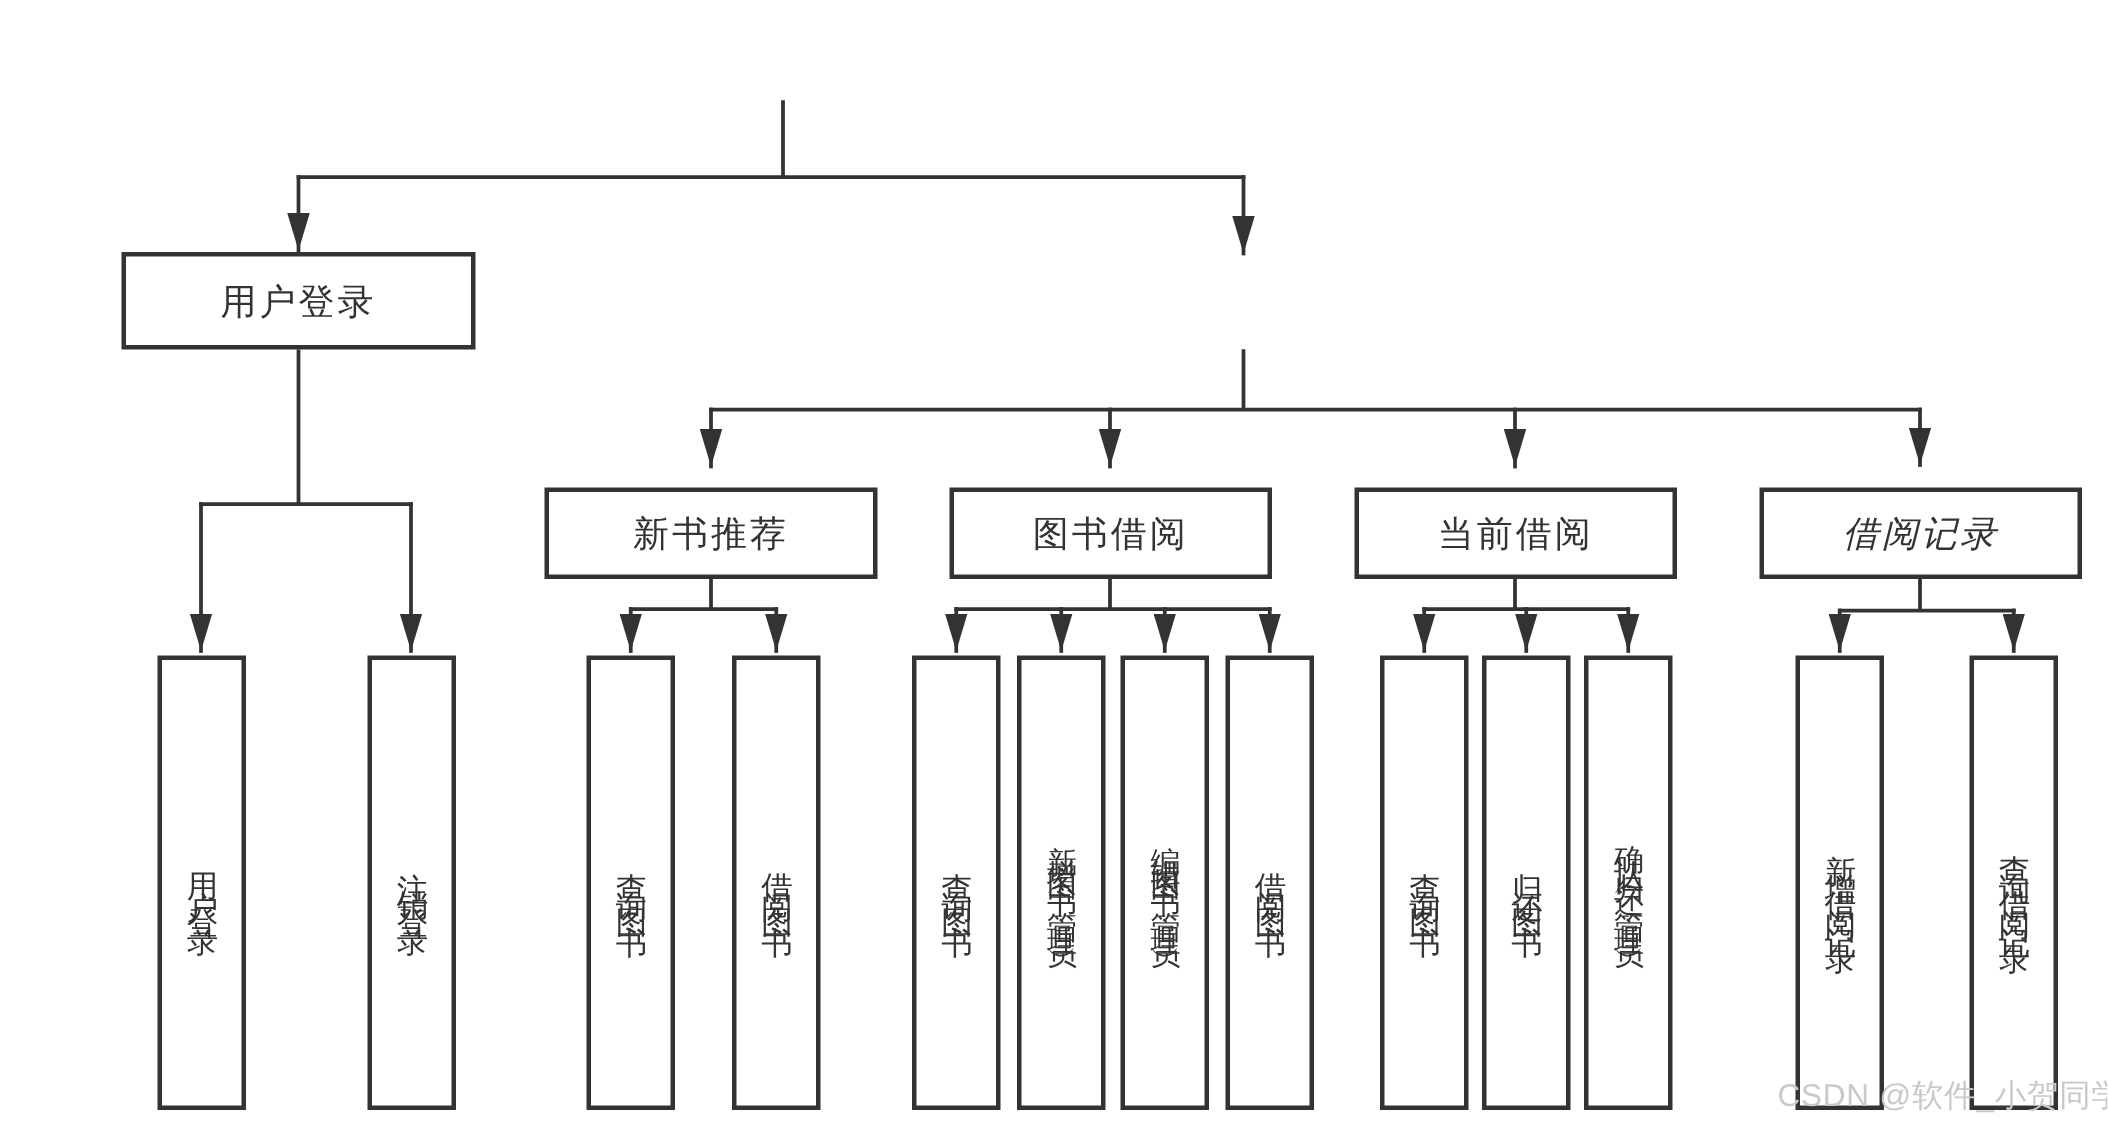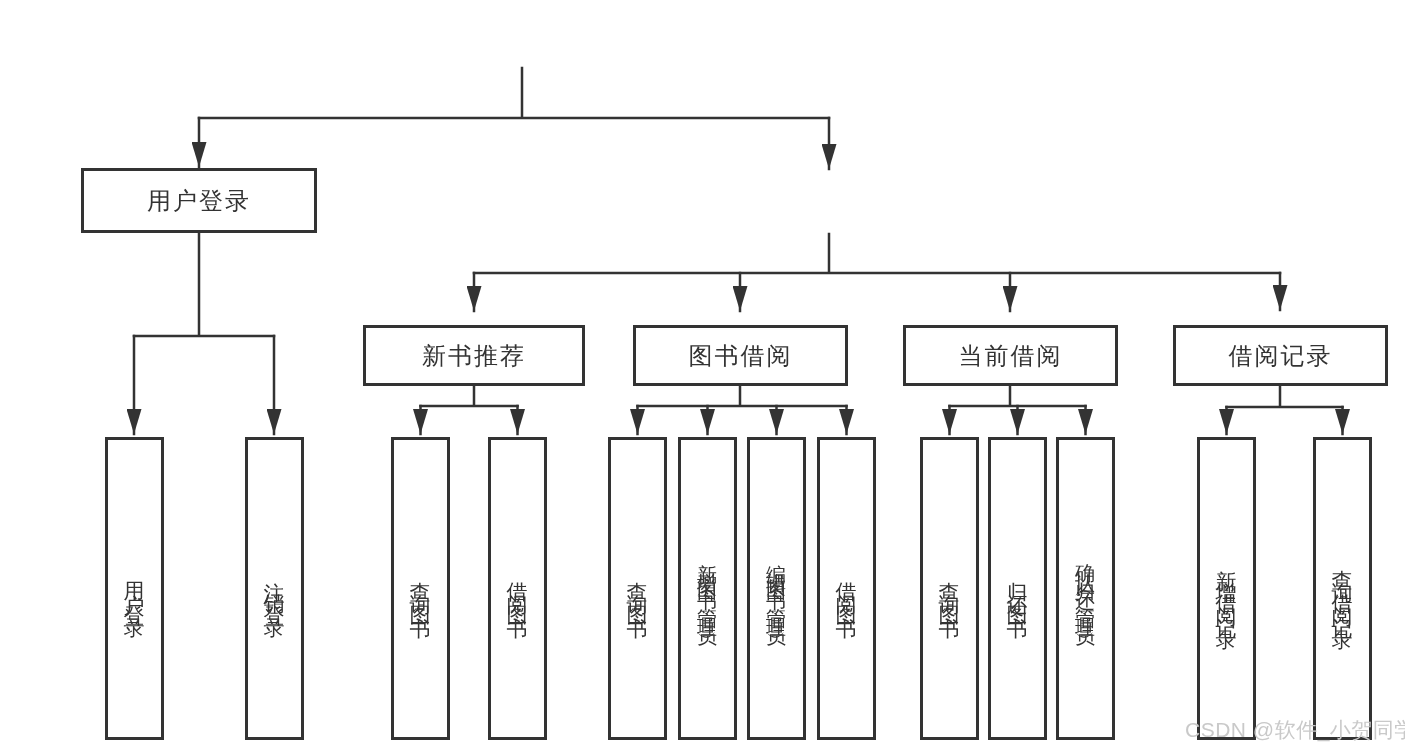--- a/index.html
+++ b/index.html
@@ -126,21 +126,21 @@
 
   <div class="box hnode l3-node" style="left:363px;width:222px;">
     <span class="hlabel">新书推荐</span>
   </div>
   <div class="box hnode l3-node" style="left:903px;width:215px;">
     <span class="hlabel">当前借阅</span>
   </div>
   <div class="box hnode l3-node" style="left:633px;width:215px;">
     <span class="hlabel">图书借阅</span>
   </div>
-  <div class="box hnode l3-node" style="left:1173px;width:215px;">
+  <div class="box hnode l3-node" style="left:1173px;width:215px;font-style:italic;">
     <span class="hlabel">借阅记录</span>
   </div>
 
   <div class="box vnode" style="left:105px;">
     <span class="vlabel">用户登录</span>
   </div>
   <div class="box vnode" style="left:245px;">
     <span class="vlabel">注销登录</span>
   </div>
 

